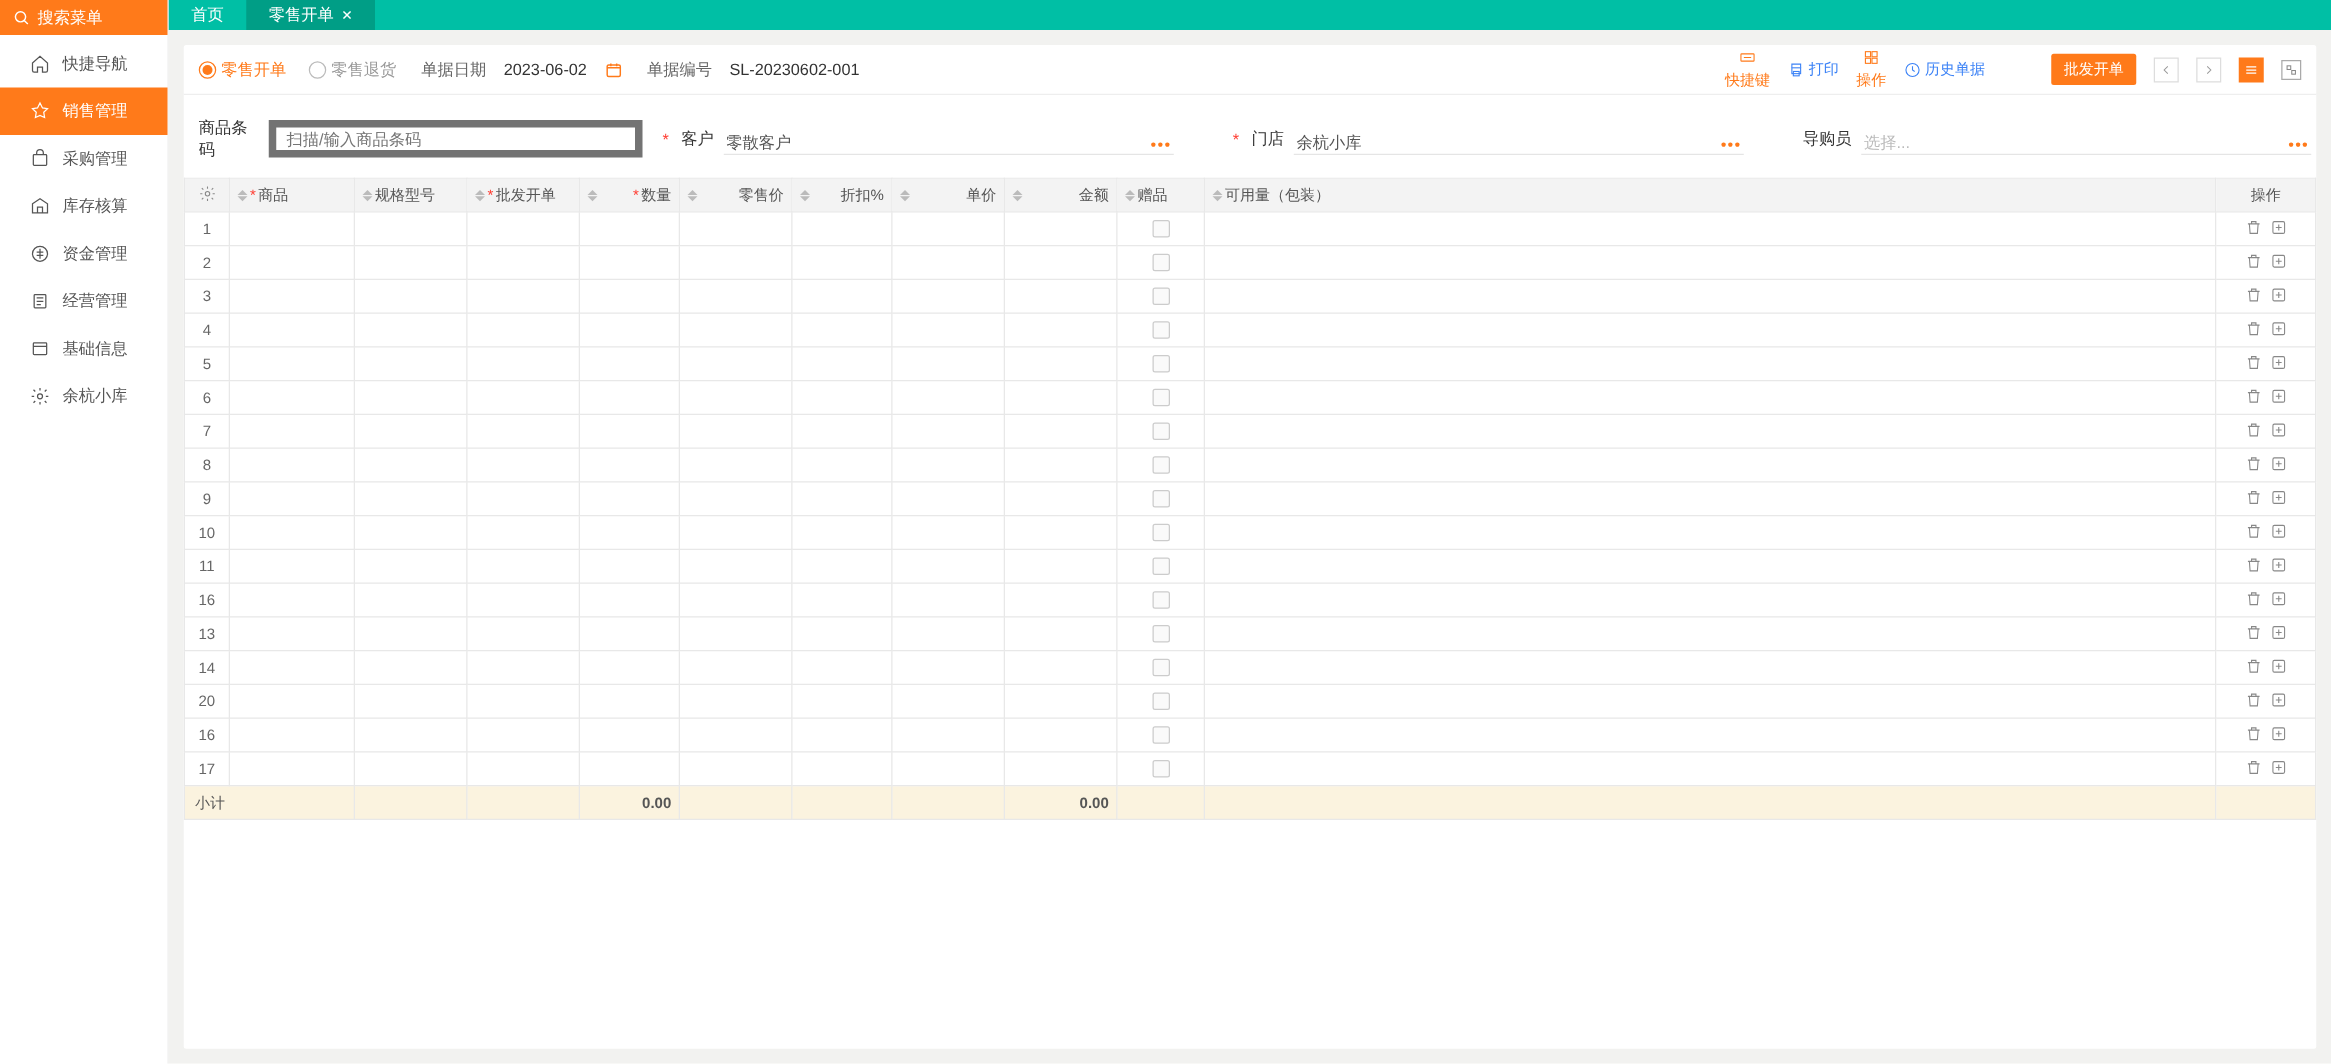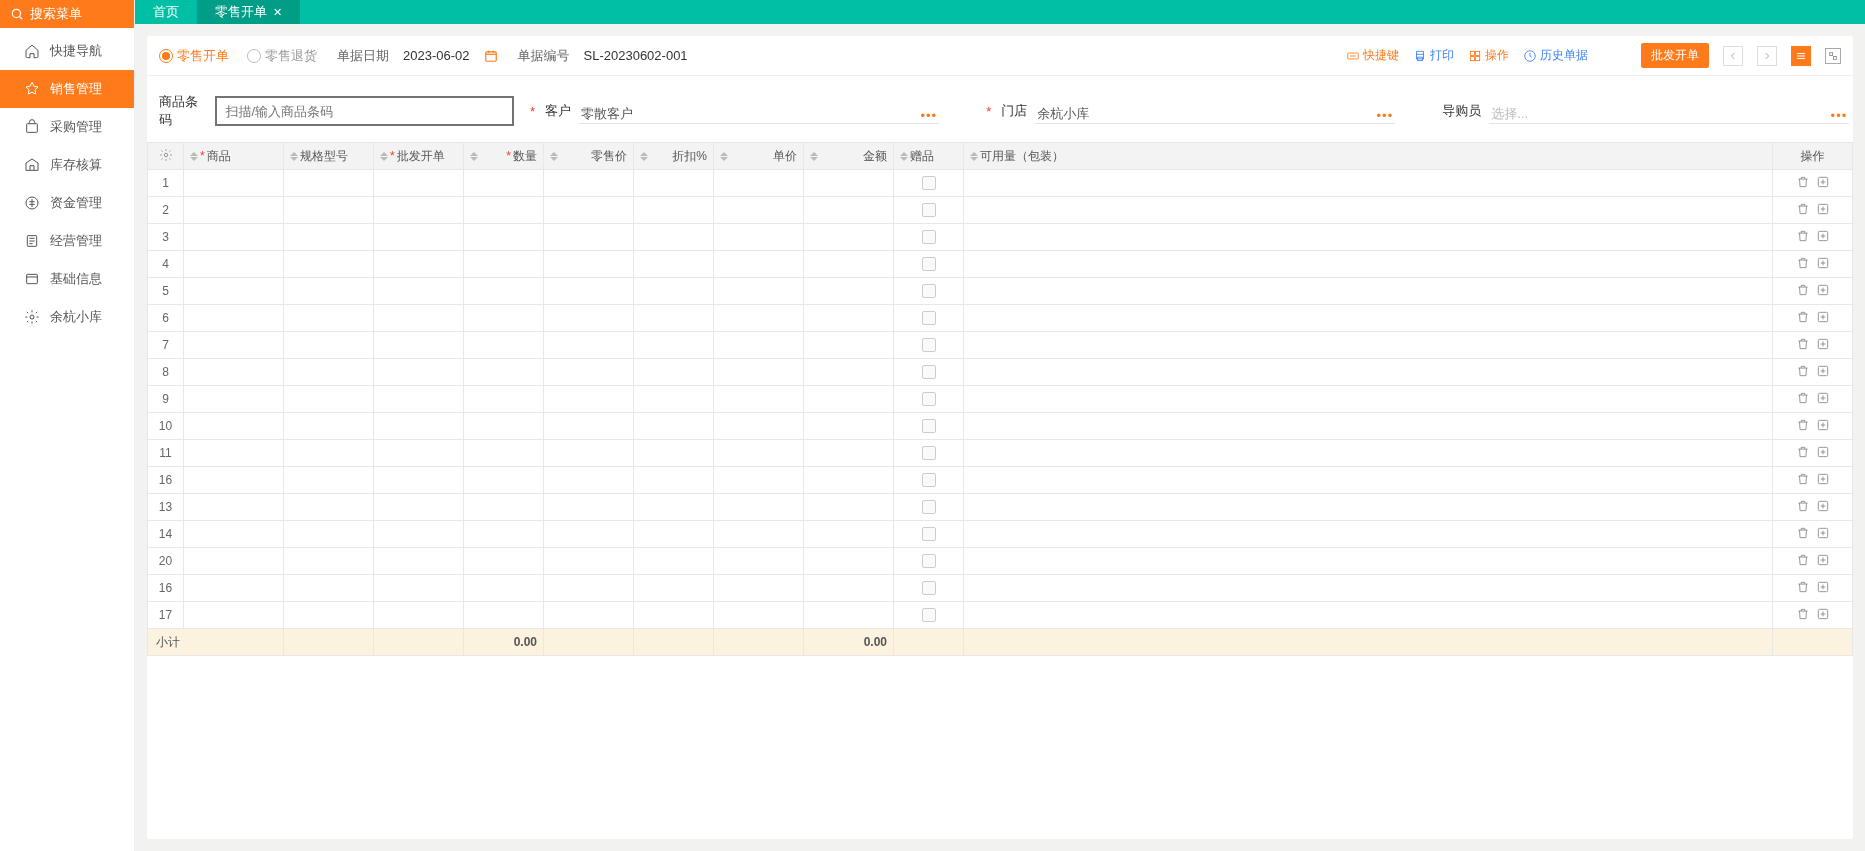--- a/index.html
+++ b/index.html
@@ -30,34 +30,34 @@
 .radio { display: flex; align-items: center; gap: 4px; cursor: pointer; }
 .radio .dot { width: 14px; height: 14px; border: 1px solid #bbb; border-radius: 50%; display: inline-flex; align-items: center; justify-content: center; }
 .radio.selected .dot { border-color: #ff7a1a; }
 .radio.selected .dot::after { content: ""; width: 8px; height: 8px; background: #ff7a1a; border-radius: 50%; }
 .radio.selected .lbl { color: #ff7a1a; }
 .radio .lbl { color: #999; }
 .meta-lbl { color: #666; margin-left: 6px; }
 .meta-val { color: #333; }
 .spacer { flex: 1; }
 .tool-btn { display: flex; align-items: center; gap: 3px; color: #3b82f6; cursor: pointer; font-size: 12px; }
-.tool-btn.orange { color: #ff7a1a; }
+.tool-btn.orange { color: #ff7a1a; flex-direction: column; }
 .tool-btn .ticon { width: 14px; height: 14px; stroke: currentColor; fill: none; stroke-width: 1.5; }
 .btn-primary { background: #ff7a1a; color: #fff; padding: 4px 10px; border-radius: 2px; cursor: pointer; font-size: 12px; margin-left: 39px; }
 .arrow-btn { width: 20px; height: 20px; border: 1px solid #ddd; display: inline-flex; align-items: center; justify-content: center; color: #999; cursor: pointer; background: #fff; }
 .arrow-btn svg { width: 10px; height: 10px; stroke: currentColor; fill: none; stroke-width: 2; }
 .mini-bars { width: 20px; height: 20px; background: #ff7a1a; display: inline-flex; align-items: center; justify-content: center; }
 .mini-bars svg { width: 12px; height: 12px; stroke: #fff; fill: none; stroke-width: 2; }
 .mini-expand { width: 16px; height: 16px; border: 1px solid #aaa; display: inline-flex; align-items: center; justify-content: center; color: #888; cursor: pointer; }
 
 
 .form-area { padding: 14px 12px 10px 12px; display: flex; gap: 16px; }
 .barcode-row { display: flex; align-items: center; gap: 10px; }
 .barcode-row .lbl { color: #333; }
-.barcode-input { width: 332px; height: 30px; border: 2px solid #737373; padding: 0 8px; font-size: 13px; }
+.barcode-input { width: 332px; height: 30px; border: 6px solid #737373; padding: 0 8px; font-size: 13px; }
 .fields-row { display: flex; align-items: center; gap: 20px; }
 .field { display: flex; align-items: center; gap: 8px; position: relative; }
 .field .req { color: #ff3b30; margin-right: 2px; }
 .field .lbl { color: #333; }
 .select-box { border-bottom: 1px solid #e5e5e5; min-width: 360px; height: 26px; display: flex; align-items: flex-end; justify-content: space-between; padding: 0 2px; color: #555; }
 .select-box .dots { color: #ff7a1a; letter-spacing: 1px; cursor: pointer; }
 .select-box.placeholder .val { color: #bbb; }
 .settings-btn { border: 1px solid #ff7a1a; color: #ff7a1a; border-radius: 3px; padding: 3px 8px; display: flex; align-items: center; gap: 4px; cursor: pointer; font-size: 12px; }
 .settings-btn svg { width: 13px; height: 13px; stroke: currentColor; fill: none; stroke-width: 1.5; }
 

